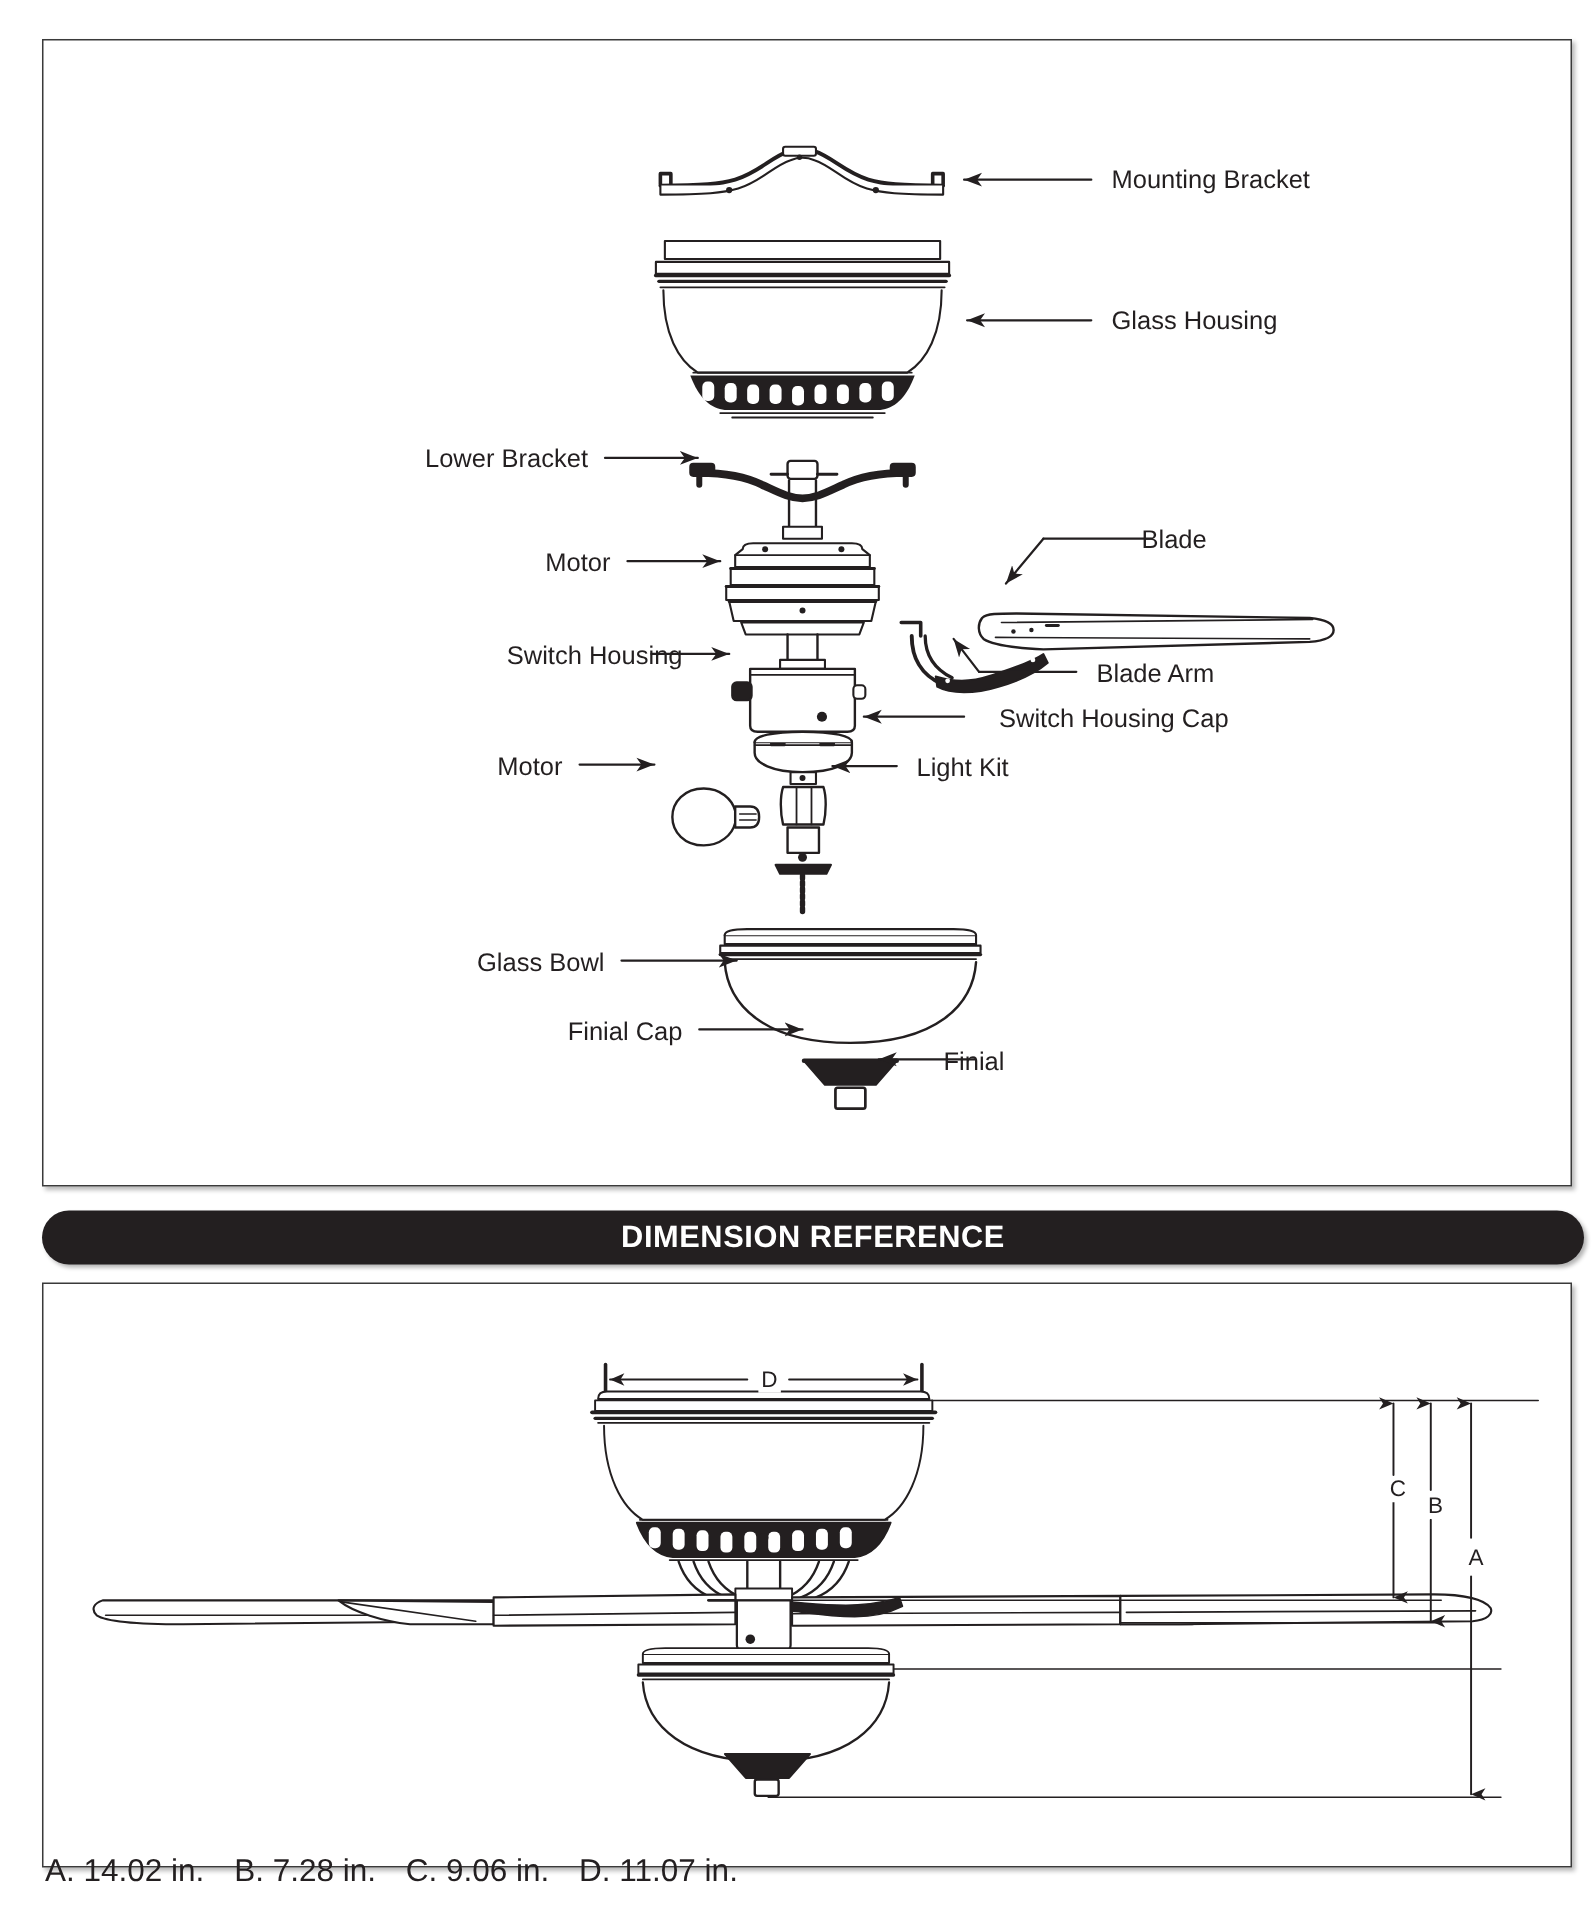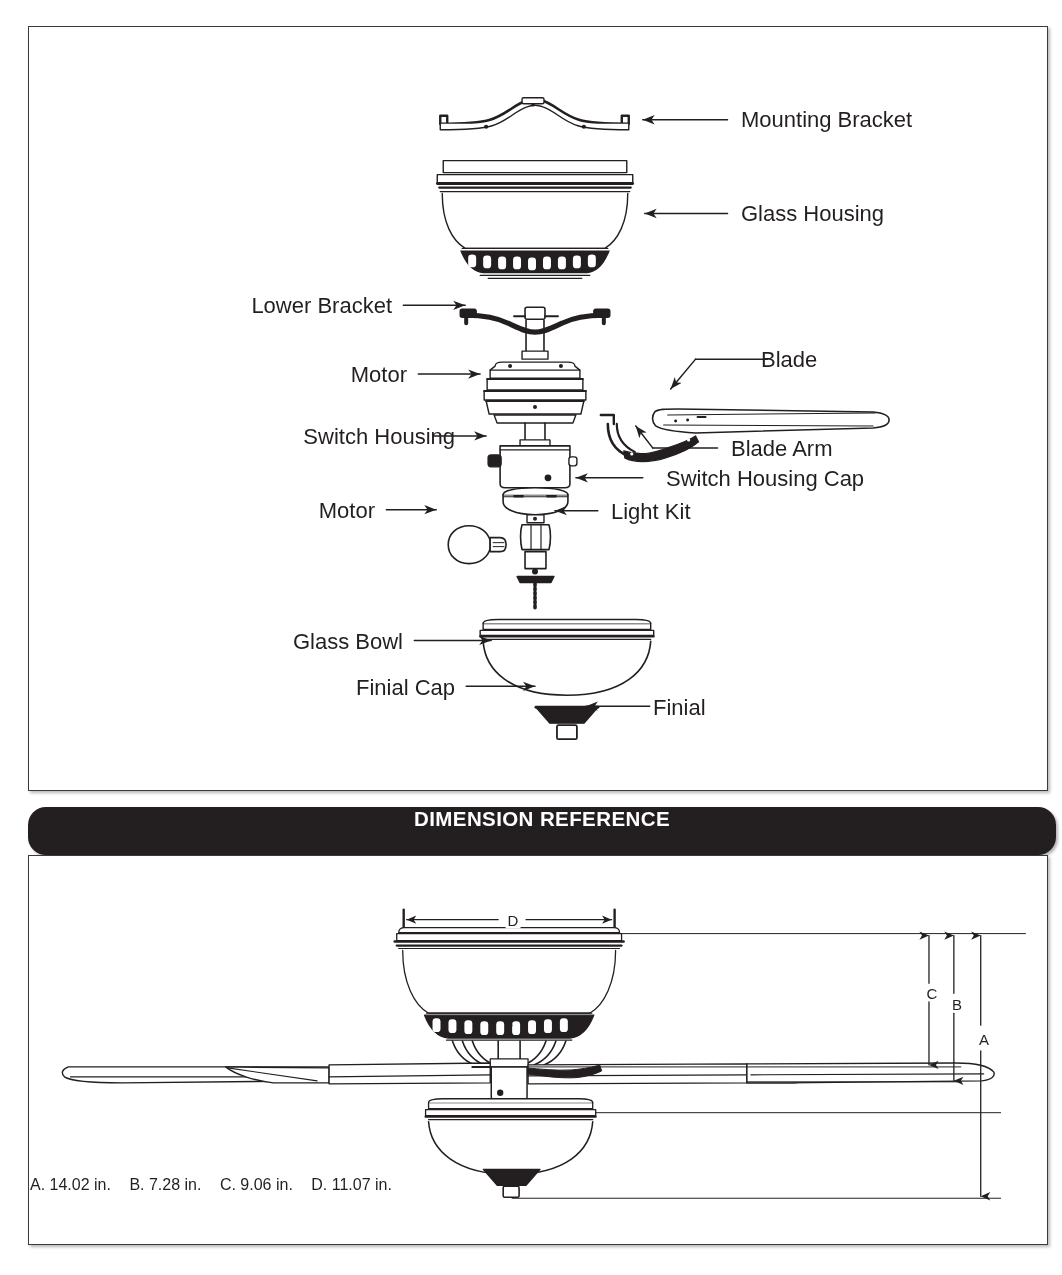--- a/index.html
+++ b/index.html
@@ -36,25 +36,26 @@
     width: 1020px;
     height: 390px;
   }
 
   
   #section-bar {
     position: absolute;
     left: 28px;
     top: 807px;
     width: 1028px;
-    height: 48px;
+    height: 36px;
     background: #231f20;
     border-radius: 18px;
     box-shadow: 2px 2px 3px rgba(0,0,0,0.3);
     display: flex;
+    align-items: center;
     justify-content: center;
   }
   #section-bar .bar-title {
     color: #ffffff;
     font-size: 20.5px;
     font-weight: bold;
     letter-spacing: 0.4px;
   }
 
   
@@ -63,21 +64,21 @@
     left: 0;
     top: 0;
     width: 100%;
     height: 100%;
     overflow: visible;
   }
 
   
   .label {
     position: absolute;
-    font-size: 22px;
+    font-size: 17px;
     color: #231f20;
     white-space: nowrap;
     line-height: 1;
   }
   .label.r { transform: translate(-100%, -50%); }
   .label.l { transform: translate(0, -50%); }
 
   
   .dimletter {
     position: absolute;
@@ -86,22 +87,22 @@
     transform: translate(-50%, -50%);
     background: #ffffff;
     padding: 1px 2px;
     line-height: 1;
   }
 
   
   #dimension-legend {
     position: absolute;
     left: 30px;
-    top: 1176px;
-    font-size: 16px;
+    top: 1236px;
+    font-size: 21px;
     color: #231f20;
     white-space: nowrap;
   }
   #dimension-legend span { margin-right: 14px; }
 </style>
 </head>
 <body>
 
 <div class="panel" id="exploded-panel">
 
@@ -310,21 +311,21 @@
   <div class="label r" style="left:363px; top:279px;">Lower Bracket</div>
   <div class="label r" style="left:378px; top:348px;">Motor</div>
   <div class="label l" style="left:732px; top:333px;">Blade</div>
   <div class="label r" style="left:394px; top:410px;margin-left:32px;">Switch Housing</div>
   <div class="label l" style="left:702px; top:422px;">Blade Arm</div>
   <div class="label l" style="left:626px; top:452px;margin-left:11px;">Switch Housing Cap</div>
   <div class="label r" style="left:346px; top:484px;">Motor</div>
   <div class="label l" style="left:582px; top:485px;">Light Kit</div>
   <div class="label r" style="left:374px; top:615px;">Glass Bowl</div>
   <div class="label r" style="left:426px; top:661px;">Finial Cap</div>
-  <div class="label l" style="left:624px; top:681px;">Finial</div>
+  <div class="label l" style="left:600px; top:681px;">Finial</div>
 </div>
 
 <div id="section-bar">
   <span class="bar-title">DIMENSION REFERENCE</span>
 </div>
 
 <div class="panel" id="dimension-panel">
 
   <svg class="art" viewBox="0 0 1020 390">
     <defs>

